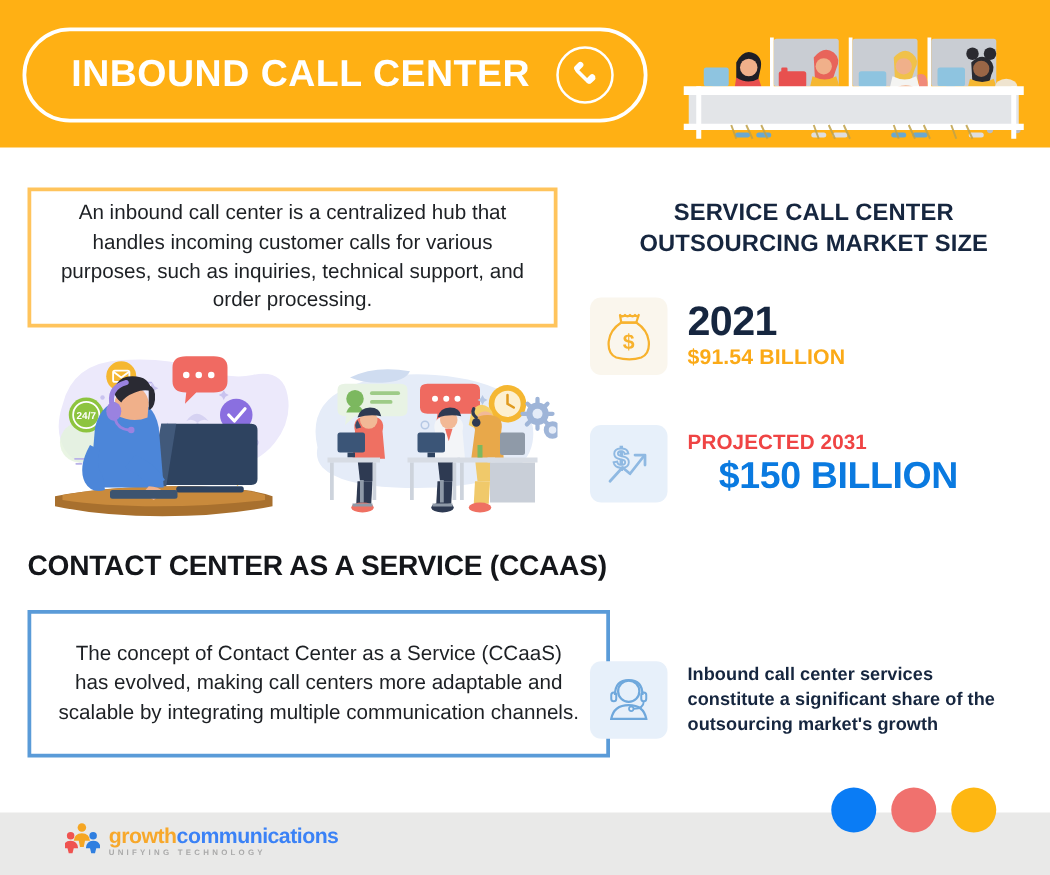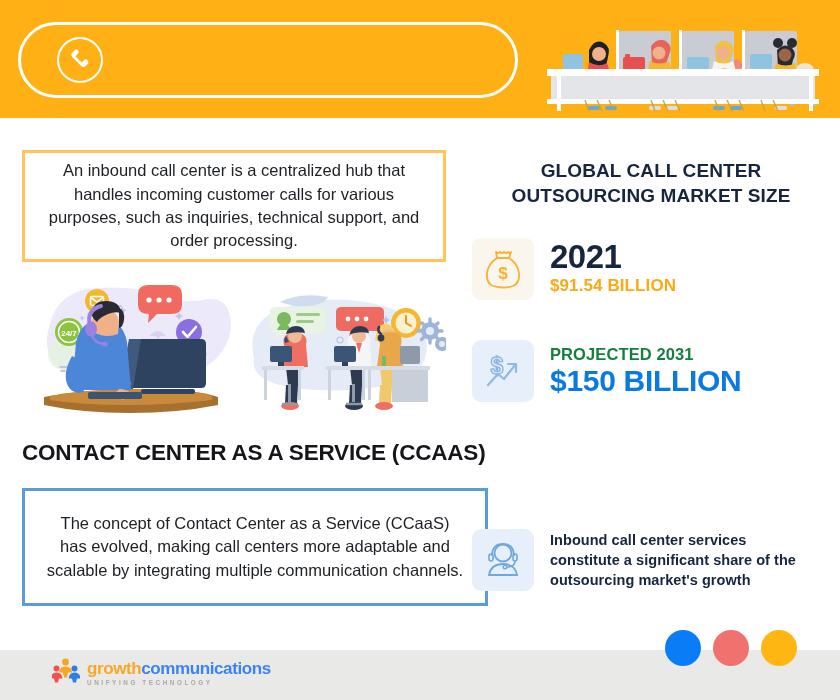--- a/index.html
+++ b/index.html
@@ -70,22 +70,22 @@
   .stat-icon {
     width: 62px; height: 62px; border-radius: 9px; flex: none;
     display: flex; align-items: center; justify-content: center;
   }
   .icon-cream { background: #faf6ed; }
   .icon-blue  { background: #e7f0fa; }
   .stat-body { display: flex; flex-direction: column; justify-content: center; }
 
   .y2021 { color: #16263f; font-size: 33px; font-weight: 800; line-height: 1.0; letter-spacing: -0.5px; }
   .v2021 { color: #fbaa17; font-size: 17px; font-weight: 800; line-height: 1.5; letter-spacing: 0.1px; }
-  .lbl2031 { color: #15803d; font-size: 16.5px; font-weight: 800; line-height: 1.25; letter-spacing: 0.1px; }
-  .v2031 { color: #0a7ae0; font-size: 30px; font-weight: 800; line-height: 1.08; letter-spacing: -0.3px; }
+  .lbl2031 { color: #ef4444; font-size: 16.5px; font-weight: 800; line-height: 1.25; letter-spacing: 0.1px; }
+  .v2031 { color: #0a7ae0; font-size: 30px; font-weight: 800; line-height: 1.08; letter-spacing: -0.3px; margin-left: 25px; }
   .cagr-text { color: #fbaa17; font-size: 15.5px; font-weight: 800; line-height: 1.35; letter-spacing: 0.1px; }
   .share-text { color: #16263f; font-size: 14.5px; font-weight: 800; line-height: 1.38; letter-spacing: 0.05px; }
 
   
   .footer-band {
     position: absolute; left: 0; top: 650px; width: 840px; height: 50px;
     background: #e9e9e8;
   }
   .logo-wrap { position: absolute; left: 52px; top: 658px; display: flex; align-items: center; gap: 7px; }
   .logo-text { display: flex; flex-direction: column; line-height: 1; }
@@ -97,20 +97,21 @@
   .dot { width: 36px; height: 36px; border-radius: 50%; }
 </style>
 </head>
 <body>
 
 <div class="page">
 
   <div class="header">
 
     <div class="title-pill">
+      <span class="title-text">INBOUND CALL CENTER</span>
       <span class="phone-circle">
         <svg width="26" height="26" viewBox="0 0 24 24" fill="none">
           <path d="M8.5 4.6 L6.3 7.0 a1.4 1.4 0 0 0 .05 1.95 l7.7 7.7 a1.4 1.4 0 0 0 1.95 .05 l2.4 -2.2" stroke="#ffffff" stroke-width="2.6" stroke-linecap="round" fill="none"></path>
           <path d="M8.6 4.5 L6.2 6.9" stroke="#ffffff" stroke-width="4.4" stroke-linecap="round"></path>
           <path d="M17.3 13.6 L14.9 16.0" stroke="#ffffff" stroke-width="4.4" stroke-linecap="round"></path>
         </svg>
       </span>
     </div>
 
     <div class="header-art">
@@ -374,21 +375,21 @@
     </div>
   </div>
 
   <div class="ccaas-heading">CONTACT CENTER AS A SERVICE (CCAAS)</div>
 
   <div class="card-blue">
     <p>The concept of Contact Center as a Service (CCaaS) has evolved, making call centers more adaptable and scalable by integrating multiple communication channels.</p>
   </div>
 
   <div class="right-heading">
-    <div>GLOBAL CALL CENTER</div>
+    <div>SERVICE CALL CENTER</div>
     <div>OUTSOURCING MARKET SIZE</div>
   </div>
 
   <div class="stat" style="left:472px; top:238px;">
     <div class="stat-icon icon-cream">
       <svg width="38" height="40" viewBox="0 0 38 40">
         <path d="M12 3 q2 2 4 0 q2 2 4 0 q2 2 4 0 q2 2 3 0 l-2 6 l-12 0 z" fill="none" stroke="#f7b22e" stroke-width="1.8" stroke-linejoin="round"></path>
         <path d="M13 9 l12 0 q9 6 10 15 q1 10 -6 13 q-9 3 -20 0 q-7 -3 -6 -13 q1 -9 10 -15 z" fill="none" stroke="#f7b22e" stroke-width="1.8"></path>
         <text x="19" y="30" font-family="Liberation Sans, sans-serif" font-size="17" font-weight="800" fill="#f7b22e" text-anchor="middle">$</text>
       </svg>

